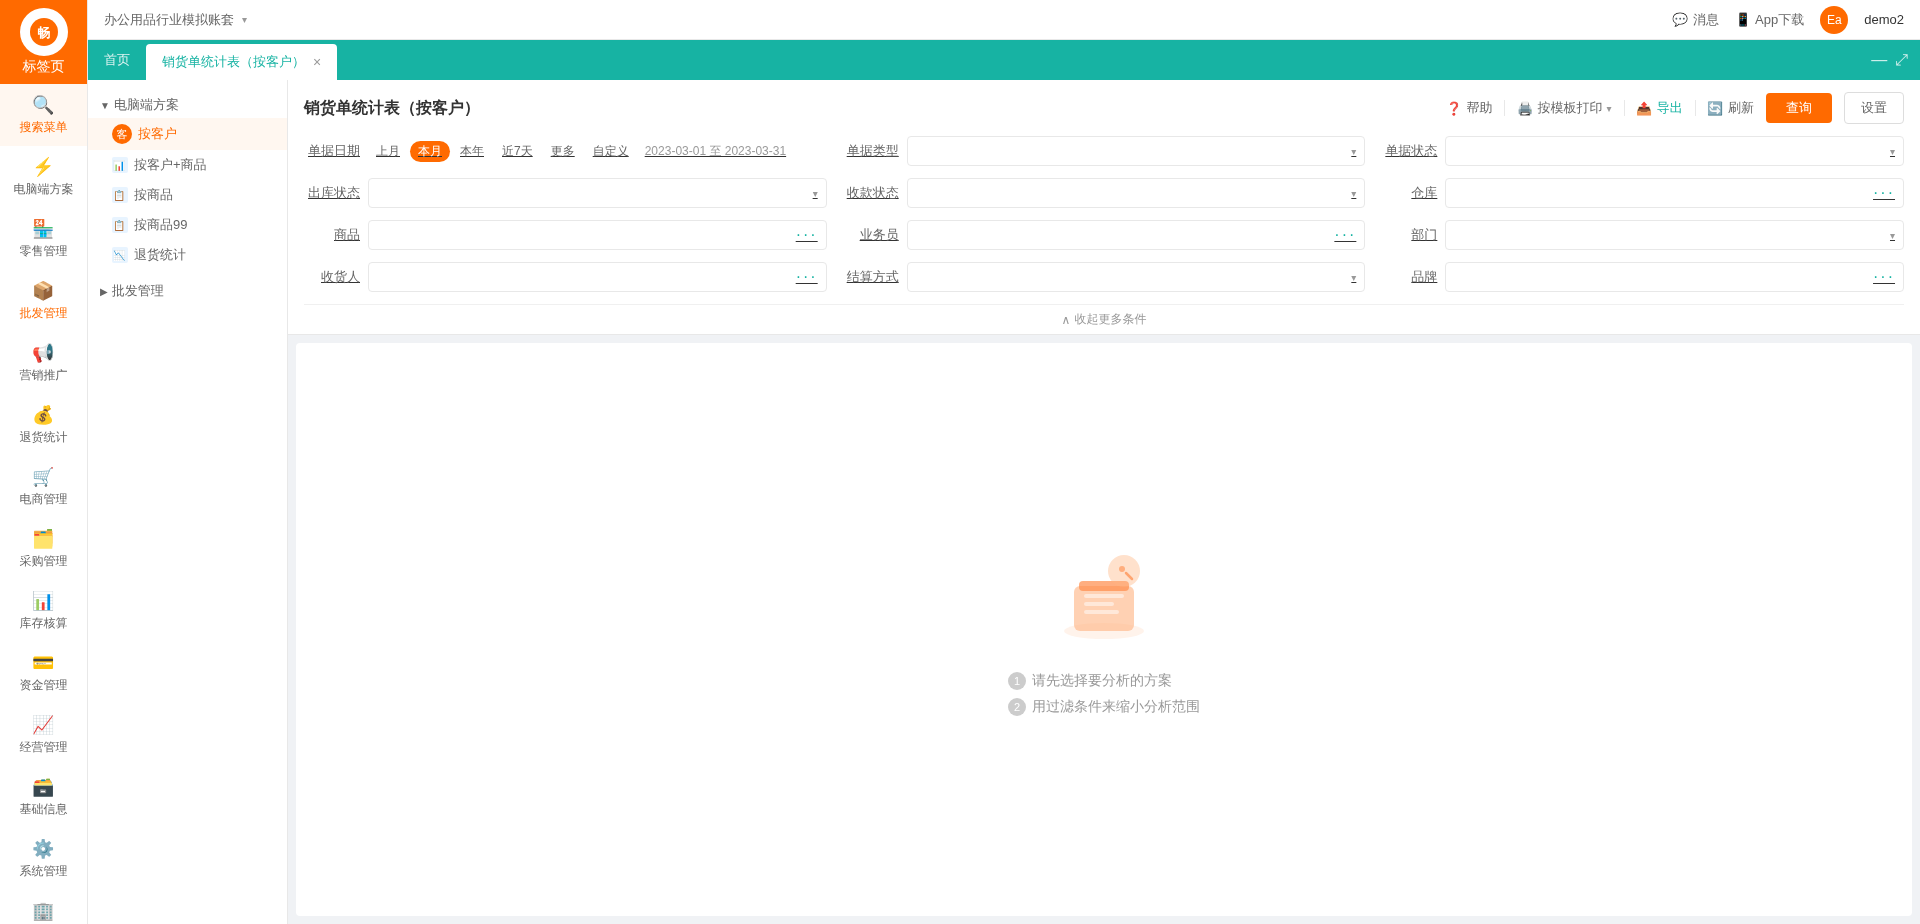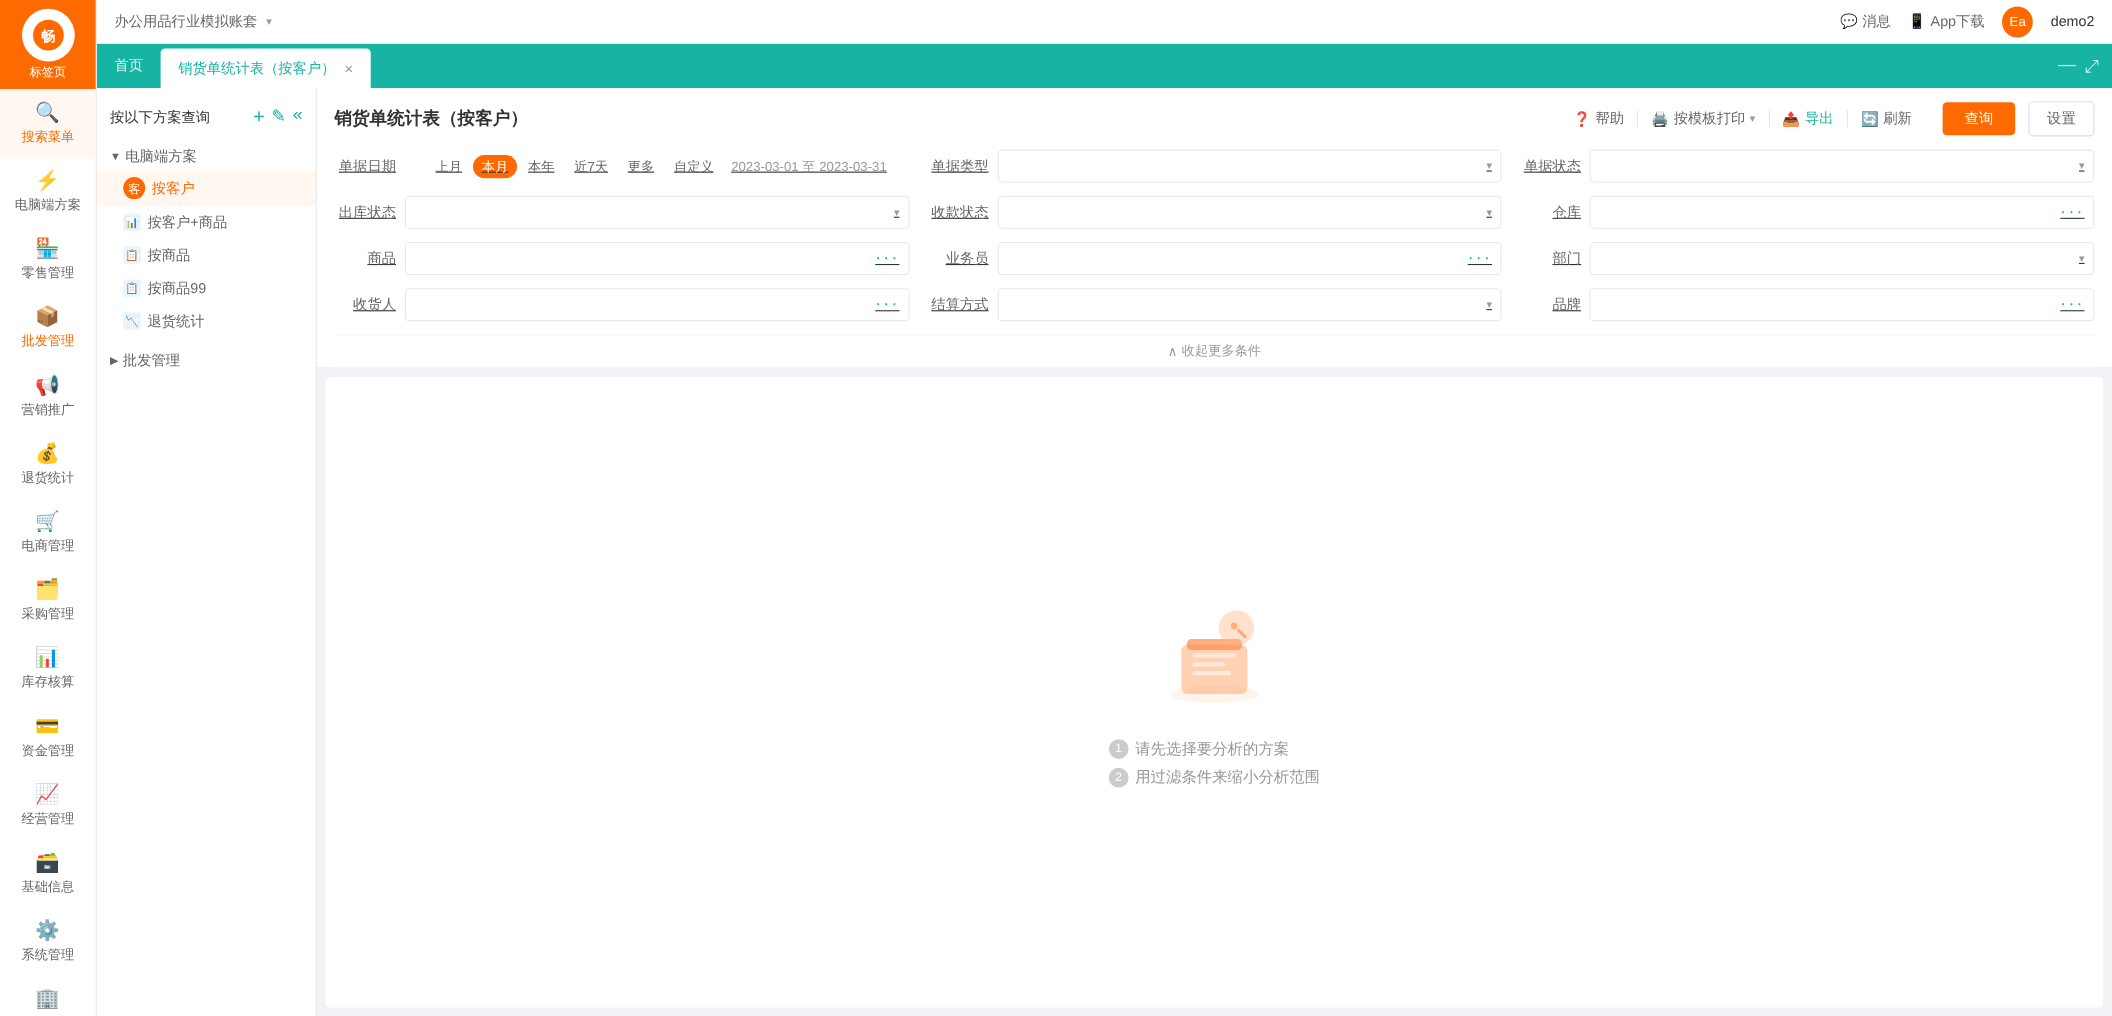--- a/index.html
+++ b/index.html
@@ -3,21 +3,21 @@
   <meta charset="utf-8">
   <style>
     * { margin: 0; padding: 0; box-sizing: border-box; }
     body { font-family: 'Microsoft YaHei', Arial, sans-serif; font-size: 13px; background: #f0f2f5; color: #333; width: 1920px; height: 924px; overflow: hidden; display: flex; }
 
     
     .sidebar { width: 88px; background: #fff; display: flex; flex-direction: column; align-items: center; border-right: 1px solid #e8e8e8; flex-shrink: 0; }
     .sidebar-logo { width: 100%; padding: 8px; display: flex; flex-direction: column; align-items: center; background: #ff6a00; }
     .sidebar-logo .logo-icon { width: 48px; height: 48px; background: #fff; border-radius: 50%; display: flex; align-items: center; justify-content: center; }
     .sidebar-logo .logo-icon svg { width: 32px; height: 32px; }
-    .sidebar-logo .logo-text { color: #fff; font-size: 11px; margin-top: 2px; }
+    .sidebar-logo .logo-text { color: #fff; font-size: 14px; margin-top: 2px; }
     .sidebar-item { width: 100%; padding: 10px 4px; display: flex; flex-direction: column; align-items: center; cursor: pointer; font-size: 12px; color: #666; }
     .sidebar-item.active { color: #ff6a00; }
     .sidebar-item .s-icon { font-size: 18px; margin-bottom: 3px; }
     .sidebar-search { background: #fff7f0; color: #ff6a00; }
 
     
     .main-area { flex: 1; display: flex; flex-direction: column; overflow: hidden; }
 
     
     .topbar { height: 40px; background: #fff; display: flex; align-items: center; justify-content: space-between; padding: 0 16px; border-bottom: 1px solid #e8e8e8; flex-shrink: 0; }
@@ -56,31 +56,31 @@
     
     .right-panel { flex: 1; display: flex; flex-direction: column; overflow: hidden; }
 
     
     .page-header { background: #fff; padding: 12px 16px 0; border-bottom: 1px solid #e8e8e8; flex-shrink: 0; }
     .page-title-row { display: flex; align-items: center; justify-content: space-between; margin-bottom: 12px; }
     .page-title { font-size: 16px; font-weight: bold; color: #333; }
     .page-actions { display: flex; align-items: center; gap: 12px; }
     .page-action-btn { display: flex; align-items: center; gap: 4px; color: #666; cursor: pointer; font-size: 13px; }
     .page-action-btn.export { color: #17b3a3; }
-    .btn-query { background: #ff6a00; color: #fff; border: none; padding: 6px 20px; border-radius: 4px; cursor: pointer; font-size: 13px; margin-left: 16px; }
+    .btn-query { background: #ff6a00; color: #fff; border: none; padding: 6px 20px; border-radius: 4px; cursor: pointer; font-size: 13px; }
     .btn-setting { background: #fff; color: #666; border: 1px solid #ddd; padding: 6px 16px; border-radius: 4px; cursor: pointer; font-size: 13px; }
 
     
     .filter-area { background: #fff; padding: 12px 16px; flex-shrink: 0; }
     .filter-row { display: flex; align-items: center; gap: 16px; margin-bottom: 12px; }
     .filter-item { display: flex; align-items: center; gap: 8px; flex: 1; text-decoration: underline; }
     .filter-label { color: #666; font-size: 13px; flex-shrink: 0; min-width: 56px; text-align: right; }
     .filter-control { flex: 1; }
     .date-control { display: flex; align-items: center; gap: 4px; }
-    .date-quick { display: flex; gap: 2px; margin-left: 20px; }
+    .date-quick { display: flex; gap: 2px; }
     .date-btn { padding: 2px 8px; border-radius: 3px; border: none; background: transparent; cursor: pointer; font-size: 12px; color: #666; }
     .date-btn.active { background: #ff6a00; color: #fff; border-radius: 12px; }
     .date-range { font-size: 12px; color: #999; margin-left: 4px; }
     .select-control { display: flex; align-items: center; border: 1px solid #e8e8e8; border-radius: 4px; padding: 4px 8px; background: #fff; cursor: pointer; min-height: 30px; }
     .select-control .arrow { margin-left: auto; color: #999; font-size: 10px; }
     .select-control .dots { margin-left: auto; color: #17b3a3; font-size: 16px; letter-spacing: 2px; }
     .collapse-bar { display: flex; align-items: center; justify-content: center; padding: 6px; color: #999; cursor: pointer; font-size: 12px; gap: 4px; border-top: 1px solid #f0f0f0; }
 
     
     .empty-state { flex: 1; display: flex; flex-direction: column; align-items: center; justify-content: center; background: #fff; margin: 8px; border-radius: 4px; }
@@ -196,28 +196,20 @@
     </div>
     <div class="tab-actions">
       <span>—</span>
       <span>⤢</span>
     </div>
   </div>
 
   <div class="content">
 
     <div class="left-panel">
-      <div class="left-panel-header">
-        <span>按以下方案查询</span>
-        <div class="left-panel-actions">
-          <span style="color:#17b3a3;cursor:pointer;font-size:18px;">+</span>
-          <span style="color:#17b3a3;cursor:pointer;font-size:16px;">✎</span>
-          <span style="color:#17b3a3;cursor:pointer;font-size:16px;">«</span>
-        </div>
-      </div>
       <div class="scheme-group">
         <div class="scheme-group-title">
           <span style="font-size:10px;">▼</span>
           <span>电脑端方案</span>
         </div>
         <div class="scheme-item active">
           <div class="scheme-icon">客</div>
           <span>按客户</span>
         </div>
         <div class="scheme-item">

